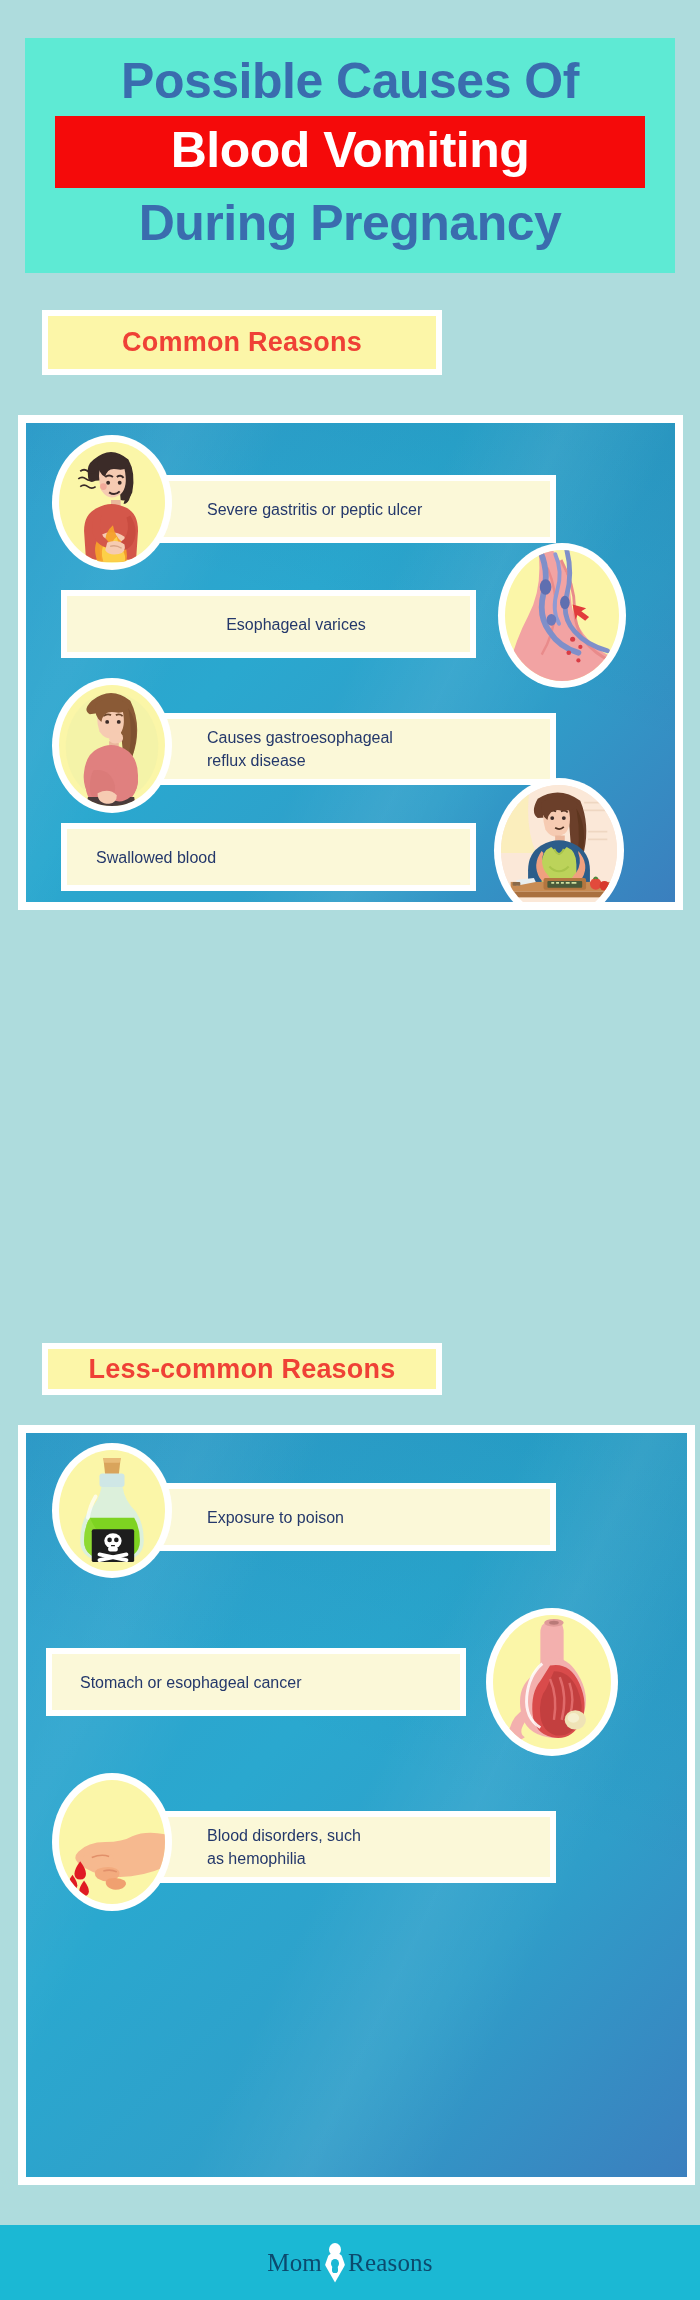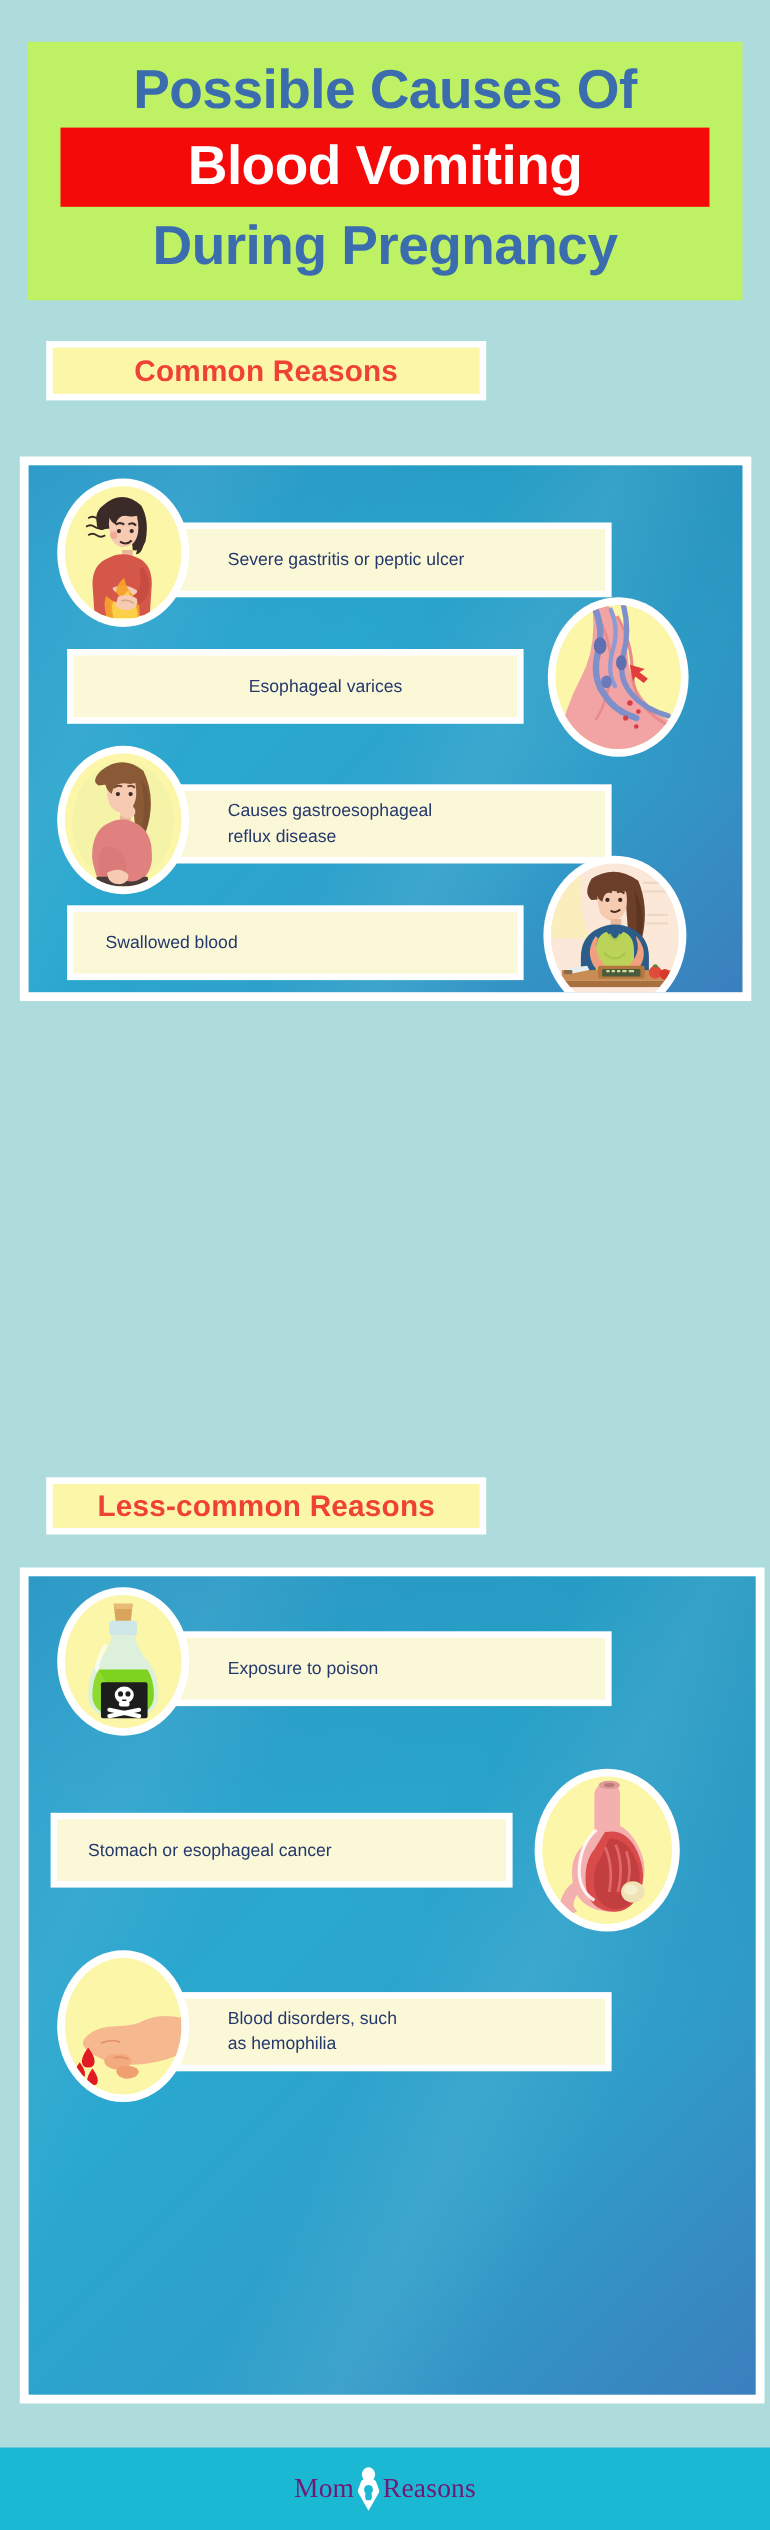--- a/index.html
+++ b/index.html
@@ -22,21 +22,21 @@
     background: #aedcdd;
   }
 
   
   .title-card {
     position: absolute;
     left: 25px;
     top: 38px;
     width: 650px;
     height: 235px;
-    background: #bef264;
+    background: #5eead4;
     box-sizing: border-box;
     padding: 10px 0 0 0;
     text-align: center;
   }
   .title-line {
     font-family: "Liberation Sans", sans-serif;
     font-weight: bold;
     font-size: 50px;
     line-height: 66px;
     color: #3a6cae;
@@ -67,21 +67,21 @@
     justify-content: center;
   }
   .banner-text {
     font-family: "Liberation Sans", sans-serif;
     font-weight: bold;
     font-size: 27px;
     color: #ef4136;
     letter-spacing: 0.2px;
     white-space: nowrap;
   }
-  #banner-common { left: 42px; top: 310px; width: 400px; height: 54px; }
+  #banner-common { left: 42px; top: 310px; width: 400px; height: 65px; }
   #banner-less   { left: 42px; top: 1343px; width: 400px; height: 52px; }
 
   
   .panel {
     position: absolute;
     background: #ffffff;
     padding: 8px;
     box-sizing: border-box;
   }
   .panel-inner {
@@ -153,21 +153,21 @@
     background: #1bb8d4;
     display: flex;
     align-items: center;
     justify-content: center;
   }
   .logo {
     display: flex;
     align-items: center;
     justify-content: center;
     gap: 1px;
-    color: #701a75;
+    color: #0c4a6e;
     font-family: "Liberation Serif", serif;
     font-size: 25px;
     letter-spacing: 0.2px;
   }
   .logo-mark {
     width: 22px;
     height: 40px;
     position: relative;
     margin: 0 1px;
   }

